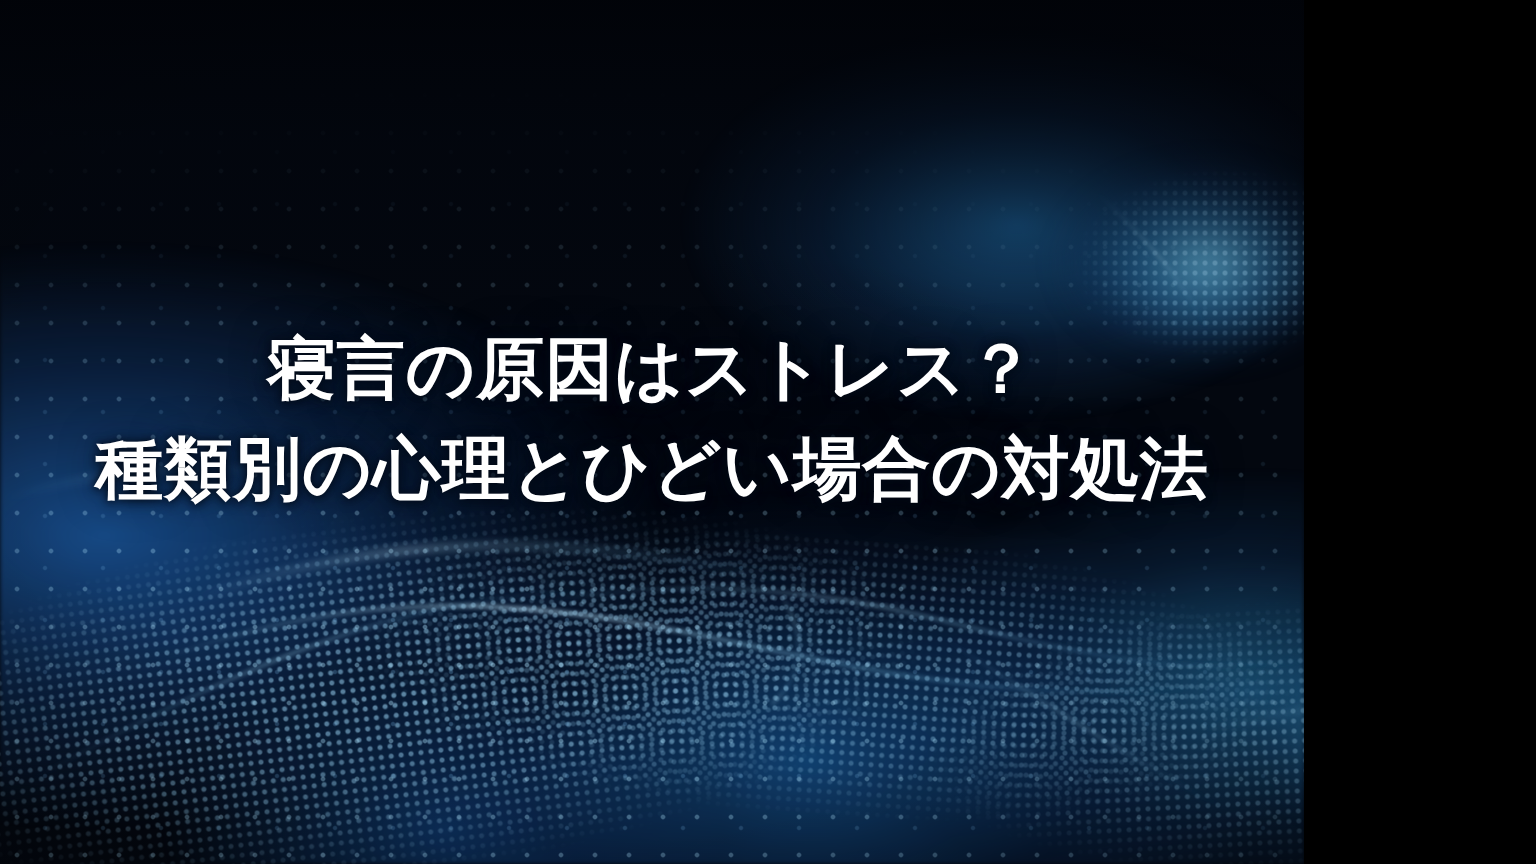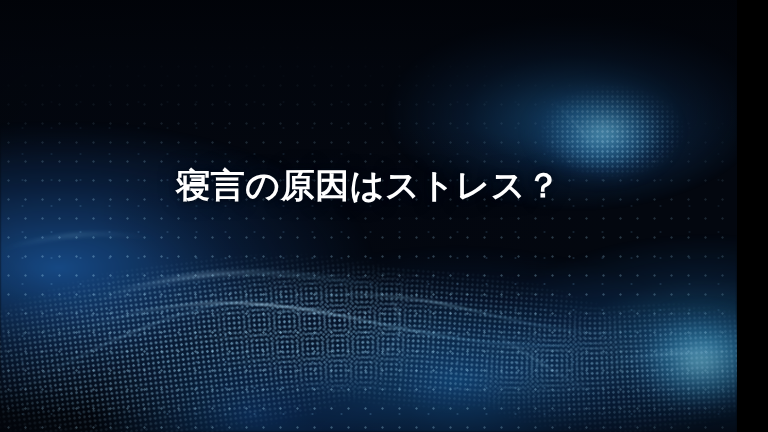--- a/index.html
+++ b/index.html
@@ -3,21 +3,21 @@
 <meta charset="utf-8">
 <title>Article Thumbnail</title>
 <style>
   html, body {
     margin: 0;
     padding: 0;
     background: #000;
   }
   #stage {
     position: relative;
-    width: 737px;
+    width: 652px;
     height: 432px;
     overflow: hidden;
     background: #6d28d9;
     font-family: "DejaVu Sans", "Liberation Sans", sans-serif;
   }
 
   
   .bg-layer {
     position: absolute;
     inset: 0;
@@ -204,15 +204,16 @@
       <path d="M600,366 C650,352 700,348 760,356" fill="none" stroke="url(#fil2)" stroke-width="2.2"></path>
       <path d="M0,250 C60,232 110,230 160,240" fill="none" stroke="url(#fil2)" stroke-width="1.8"></path>
     </g>
   </svg>
 
   <div class="bg-layer" id="bg-vignette"></div>
   <div class="bg-layer" id="bg-text-scrim"></div>
 
   <div id="headline">
     <span class="headline-line">寝言の原因はストレス？</span>
+    <span class="headline-line">種類別の心理とひどい場合の対処法</span>
   </div>
 
 </div>
 
 </body></html>

